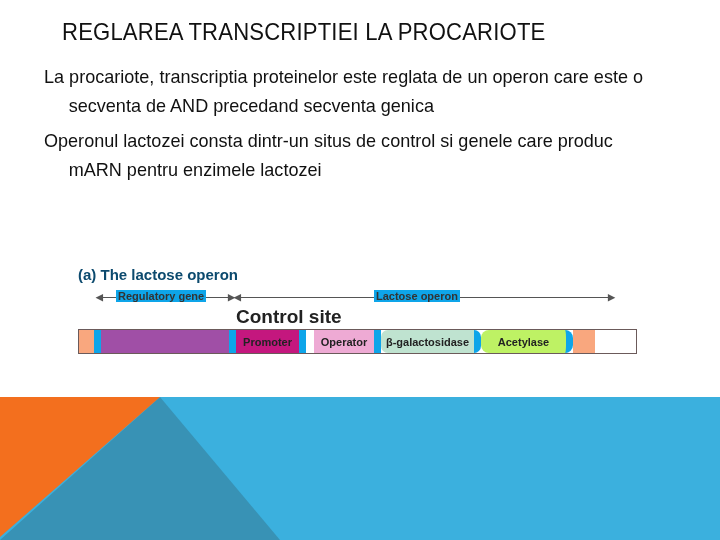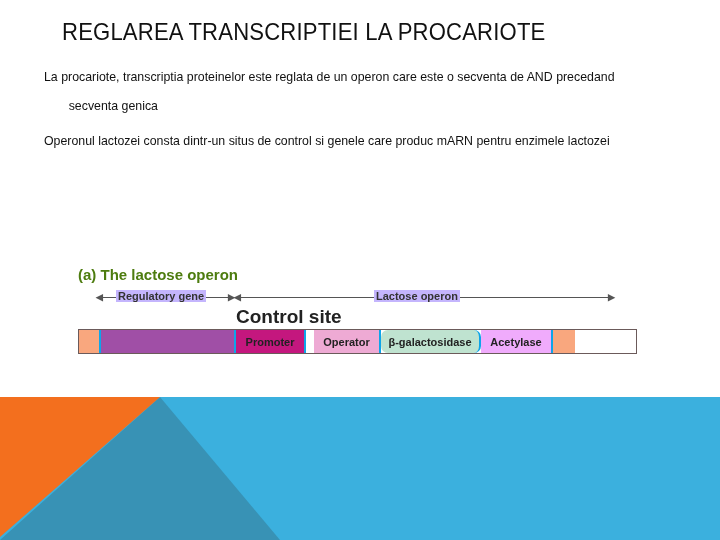--- a/index.html
+++ b/index.html
@@ -1,28 +1,28 @@
 <!DOCTYPE html>
 <html><head>
 <meta charset="utf-8">
 <style>
   html, body { margin: 0; padding: 0; }
   body { width: 720px; height: 540px; position: relative; overflow: hidden; background: #ffffff; font-family: "Liberation Sans", sans-serif; }
   .title { position: absolute; left: 62px; top: 18px; font-size: 24px; font-weight: normal; color: #111; letter-spacing: 0.2px; transform: scaleX(0.92); transform-origin: left; white-space: nowrap; }
-  .body-text { position: absolute; left: 44px; top: 62px; width: 650px; font-size: 13px; color: #111; line-height: 29px; }
+  .body-text { position: absolute; left: 44px; top: 62px; width: 650px; font-size: 19px; color: #111; line-height: 29px; }
   .para { padding-left: 26px; text-indent: -26px; margin: 0 0 6px 0; transform: scaleX(0.95); transform-origin: left; white-space: normal; }
   .figure { position: absolute; left: 78px; top: 266px; width: 560px; height: 92px; }
-  .fig-title { position: absolute; left: 0; top: 0; font-size: 15px; font-weight: bold; color: #4d7c0f; white-space: nowrap; }
+  .fig-title { position: absolute; left: 0; top: 0; font-size: 15px; font-weight: bold; color: #0c4a6e; white-space: nowrap; }
   .arrow-row { position: absolute; top: 24px; left: 0; width: 560px; height: 14px; font-size: 11px; font-weight: bold; color: #333; }
   .arrow-row .line { position: absolute; top: 7px; height: 1px; background: #555; }
-  .arrow-row .lbl { position: absolute; top: 0; background: #c4b5fd; padding: 0 2px; white-space: nowrap; }
+  .arrow-row .lbl { position: absolute; top: 0; background: #0ea5e9; padding: 0 2px; white-space: nowrap; }
   .arrow-row .head { position: absolute; top: 2px; font-size: 9px; line-height: 10px; color: #555; }
   .control { position: absolute; left: 158px; top: 40px; font-size: 19px; font-weight: bold; color: #222; white-space: nowrap; }
   .bar { position: absolute; left: 0; top: 63px; height: 25px; width: 559px; display: flex; border: 1px solid #6b5a5a; box-sizing: border-box; }
-  .seg { height: 100%; box-sizing: border-box; border-right: 2px solid #0ea5e9; display: flex; align-items: center; justify-content: center; font-size: 11px; font-weight: bold; color: #222; white-space: nowrap; }
+  .seg { height: 100%; box-sizing: border-box; border-right: 7px solid #0ea5e9; display: flex; align-items: center; justify-content: center; font-size: 11px; font-weight: bold; color: #222; white-space: nowrap; }
   .seg:last-child { border-right: none; }
   .bottom { position: absolute; left: 0; top: 397px; width: 720px; height: 143px; }
 </style>
 </head>
 <body>
 
 <div class="title">REGLAREA TRANSCRIPTIEI LA PROCARIOTE</div>
 
 <div class="body-text">
   <p class="para">La procariote, transcriptia proteinelor este reglata  de un operon care este o secventa de AND precedand secventa genica</p>
@@ -41,21 +41,21 @@
     <span class="lbl" style="left:296px;">Lactose operon</span>
     <span class="head" style="left:530px;">▶</span>
   </div>
   <div class="control">Control site</div>
   <div class="bar" id="operon-bar">
       <div class="seg" style="width: 22px; background: rgb(249, 167, 126);"></div>
       <div class="seg" style="width: 135px; background: rgb(160, 79, 166);"></div>
       <div class="seg" style="width: 70px; background: rgb(196, 23, 126);">Promoter</div>
       <div class="seg" style="width: 67px; background: rgb(238, 170, 212); margin-left: 8px;">Operator</div>
       <div class="seg" style="width: 100px; background: rgb(191, 227, 208); border-radius: 7px;">β-galactosidase</div>
-      <div class="seg" style="width: 72px; background: #f0abfc;">Acetylase</div>
+      <div class="seg" style="width: 92px; background: #bef264; border-radius: 8px;">Acetylase</div>
       <div class="seg" style="width: 22px; background: rgb(249, 167, 126);"></div>
     </div>
 </div>
 
 <svg class="bottom" viewBox="0 0 720 143" preserveAspectRatio="none">
   <rect x="0" y="0" width="720" height="143" fill="#3bb0de"></rect>
   <polygon points="160,0 280,143 0,143" fill="#3892b5"></polygon>
   <polygon points="0,0 160,0 0,140" fill="#f36f1e"></polygon>
 </svg>
 

